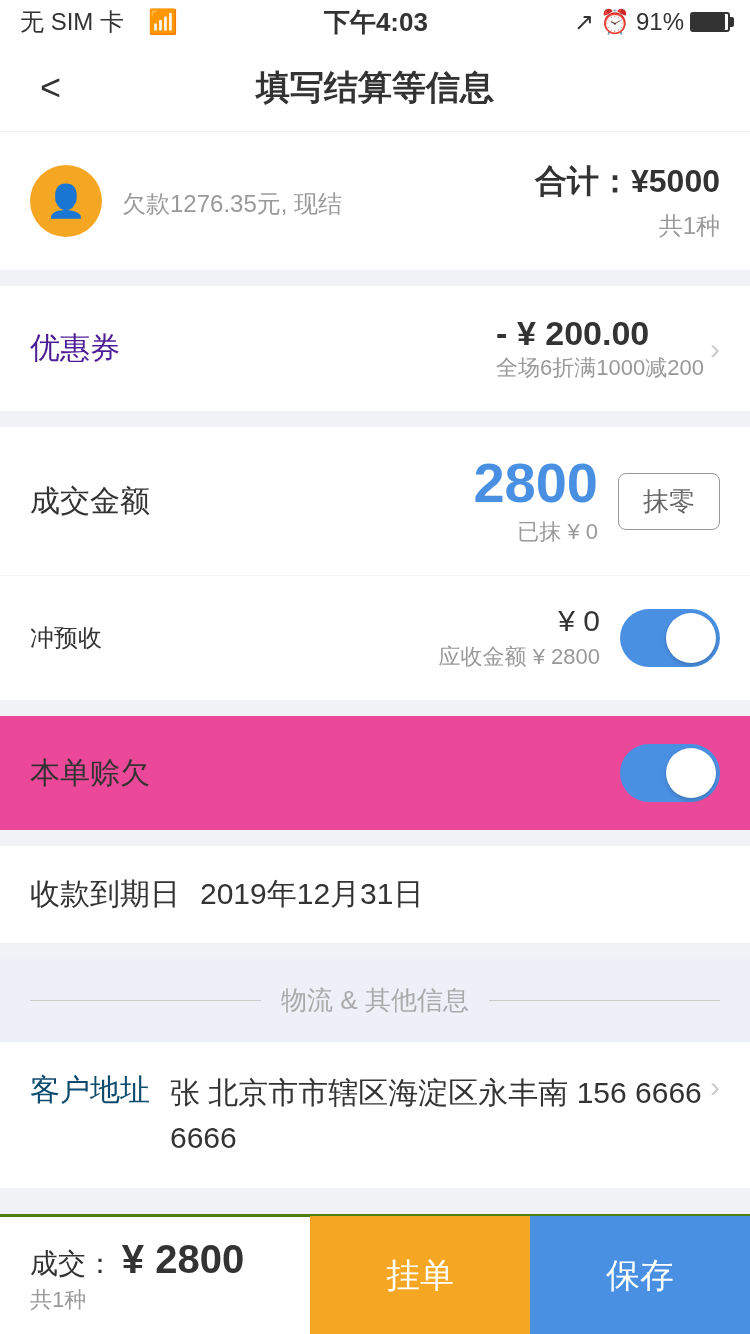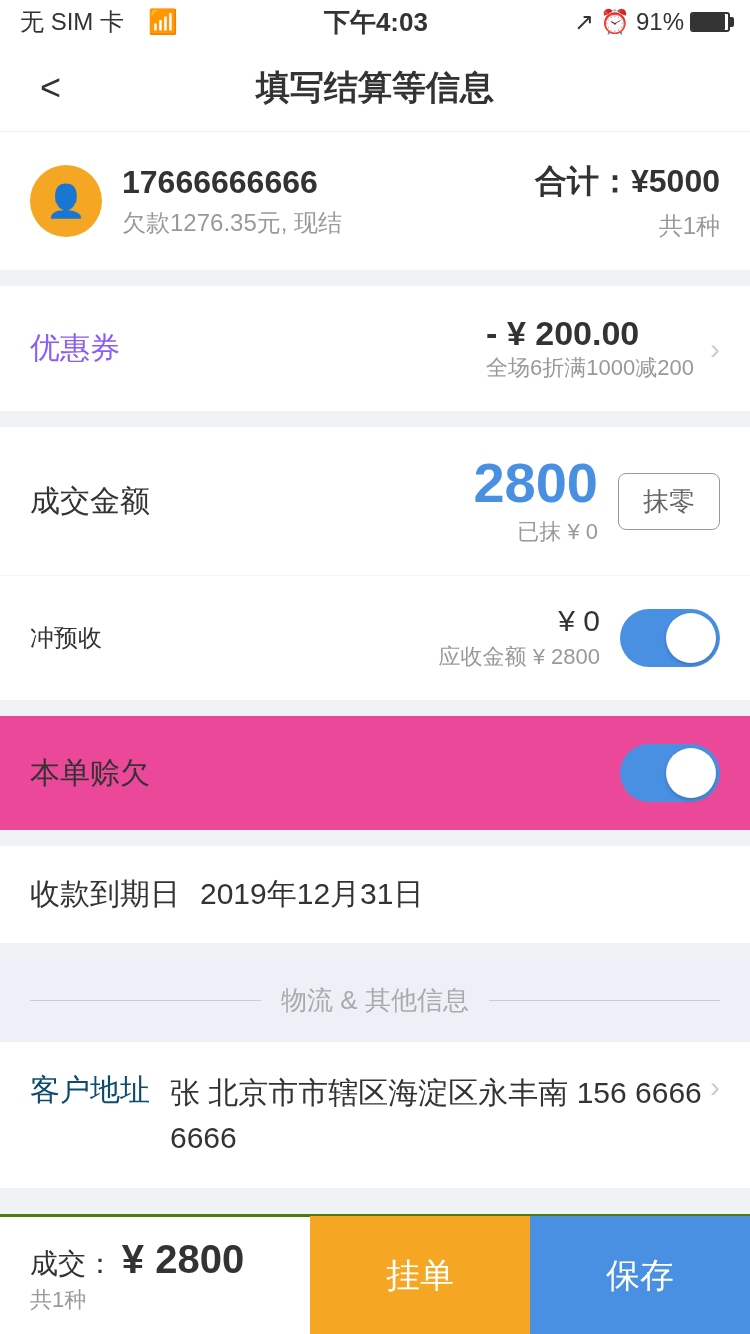--- a/index.html
+++ b/index.html
@@ -114,26 +114,26 @@
     .coupon-row {
       background: #fff;
       padding: 28px 30px;
       display: flex;
       align-items: center;
       justify-content: space-between;
       margin-bottom: 16px;
     }
     .coupon-label {
       font-size: 30px;
-      color: #8b5cf6;
+      color: #4c1d95;
     }
     .coupon-right {
       display: flex;
       align-items: center;
-      gap: 16px;
+      gap: 6px;
     }
     .coupon-discount {
       font-size: 34px;
       font-weight: 600;
       color: #333;
     }
     .coupon-desc {
       font-size: 22px;
       color: #999;
       text-align: right;
@@ -388,21 +388,20 @@
 <div class="header">
   <div class="back-btn">&lt;</div>
   <div class="header-title">填写结算等信息</div>
 </div>
 
 <div class="content">
 
   <div class="customer-card">
     <div class="avatar">👤</div>
     <div class="customer-info">
-      <div class="customer-phone">17666666666</div>
       <div class="customer-sub">欠款1276.35元, 现结</div>
     </div>
     <div class="customer-total">
       <div class="total-amount">
         <span>合计：</span><span>¥5000</span>
       </div>
       <div class="total-count">共1种</div>
     </div>
   </div>
 

